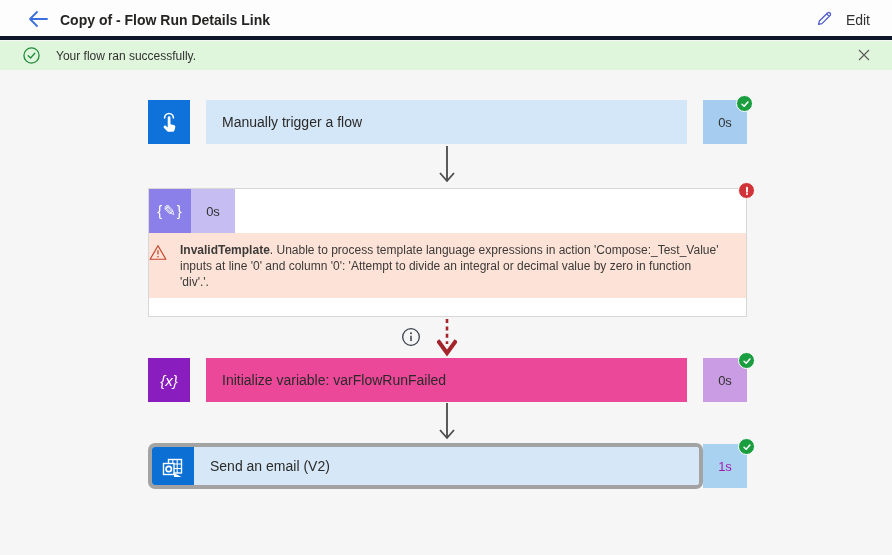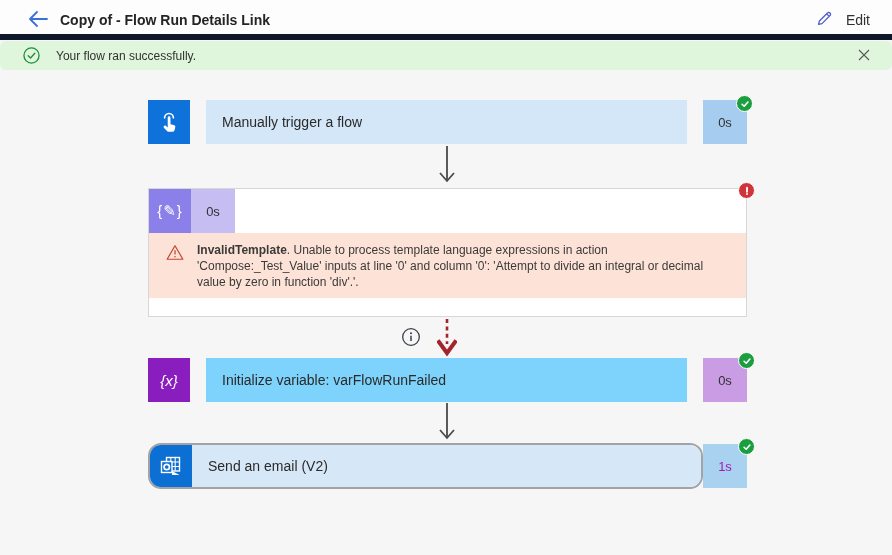--- a/index.html
+++ b/index.html
@@ -6,41 +6,41 @@
   html,body { width:892px; height:555px; }
   body {
     font-family:"Liberation Sans","DejaVu Sans",sans-serif;
     background:#f6f6f6; color:#323130; overflow:hidden;
   }
   .app { position:relative; width:892px; height:555px; background:#f6f6f6; }
 
   
   .header {
     position:absolute; top:0; left:0; right:0; height:40px;
-    background:#fdfdfd; border-bottom:6px solid #0f172a;
+    background:#fdfdfd; border-bottom:4px solid #0f172a;
   }
   .back-btn {
     position:absolute; left:26px; top:9px; width:24px; height:22px;
     background:none; border:none; cursor:pointer; padding:0;
   }
   .page-title {
     position:absolute; left:60px; top:0; line-height:40px;
     font-size:14px; font-weight:600; color:#252423;
   }
   .edit-btn {
     position:absolute; right:22px; top:7px; height:26px;
     display:flex; align-items:center; gap:13px;
     background:none; border:none; cursor:pointer;
     font-family:inherit; font-size:14px; color:#323130;
   }
 
   
   .banner {
     position:absolute; top:41px; left:0; right:0; height:29px;
-    background:#dff6dd; display:flex; align-items:center;border-radius:6px;
+    background:#dff6dd; display:flex; align-items:center;
   }
   .banner-icon { position:absolute; left:23px; top:6px; }
   .banner-msg { position:absolute; left:56px; font-size:12px; color:#323130; }
   .banner-close {
     position:absolute; right:17px; top:4px; width:22px; height:22px;
     background:none; border:none; cursor:pointer;
     font-size:14px; color:#5a5856; line-height:22px;
   }
 
   
@@ -69,36 +69,36 @@
   .compose-card {
     position:absolute; left:148px; top:118px; width:599px; height:129px;
     background:#ffffff; border:1px solid #d8d7d6; cursor:pointer;
   }
   .compose-head { position:absolute; top:0; left:0; right:0; height:44px; display:flex; }
   .compose-head .step-icon { background:#8b80e9; font-size:15px; letter-spacing:1px; }
   .compose-head .step-body { background:#e7e1f8; }
   .compose-head .step-dur  { background:#c6bdf2; }
   .error-panel {
     position:absolute; top:44px; left:0; right:0; height:65px;
-    background:#fde3d7; display:flex; padding:9px 14px 0 17px;
+    background:#fde3d7; display:flex; padding:9px 14px 0 0;
   }
   .warning-icon { flex:0 0 20px; margin-right:11px; margin-top:2px; }
   .error-text { font-size:12px; line-height:16px; color:#3b3a39; max-width:540px; }
   .error-text b { font-weight:700; }
 
   
   .s3 { top:288px; }
   .s3 .step-icon { background:#8a1dbe; font-size:15px; font-style:italic; }
-  .s3 .step-body { background:#7dd3fc; }
+  .s3 .step-body { background:#ec4899; }
   .s3 .step-dur  { background:#c99ce3; }
 
   
   .s4-box {
     position:absolute; left:148px; top:373px; width:555px; height:46px;
-    border:2px solid #a3a3a3; border-radius:13px; display:flex;
+    border:4px solid #a3a3a3; border-radius:7px; display:flex;
     overflow:hidden; cursor:pointer;
   }
   .s4-box .step-icon { background:#0b6fd4; height:42px; }
   .s4-box .step-body { background:#d6e8f7; }
   .s4-dur {
     position:absolute; left:703px; top:374px; width:44px; height:44px;
     background:#a9d2f0; display:flex; align-items:center; justify-content:center;
     font-size:13px; color:#a21caf;
   }
 

